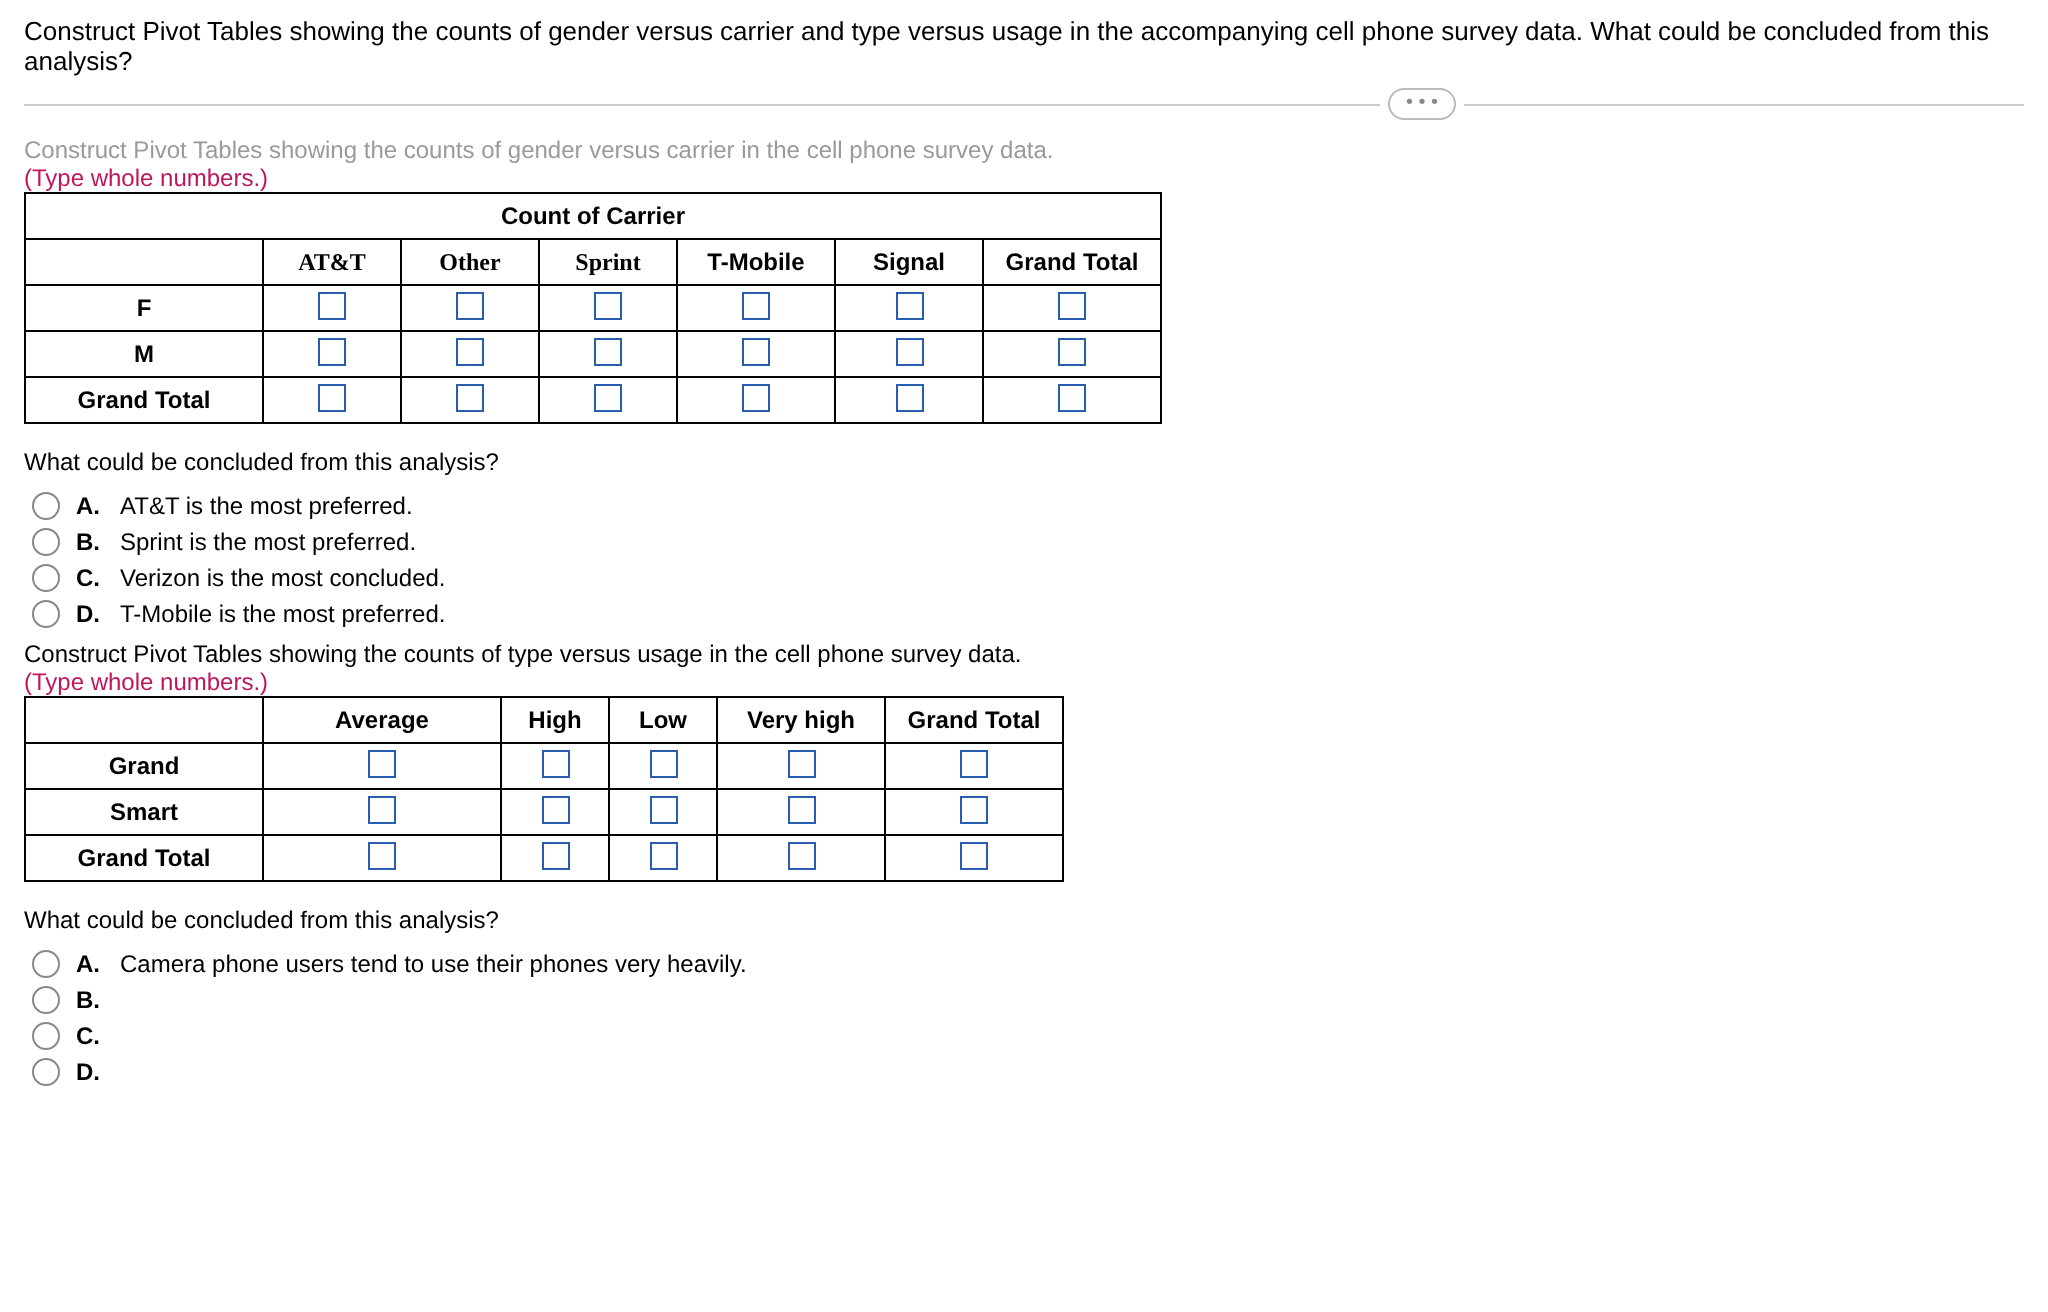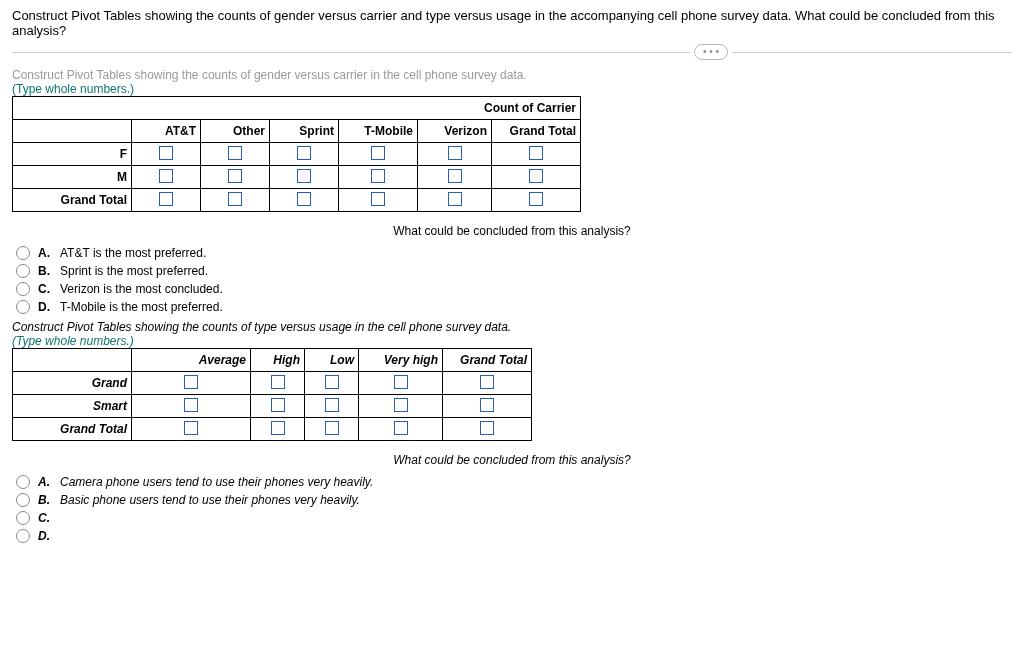--- a/index.html
+++ b/index.html
@@ -34,54 +34,52 @@
     margin: 0 4px;
     background: #fff;
     cursor: pointer;
     line-height: 14px;
   }
   .faded {
     color: #9a9a9a;
     font-size: 12px;
   }
   .blue {
-    color: #0f766e;
+    color: #be185d;
     font-size: 12px;
   }
   .section {
     margin-top: 6px;
-    font-style: italic;
   }
   table.pivot {
     border-collapse: collapse;
     font-size: 12px;
   }
   table.pivot td, table.pivot th {
     border: 1px solid #000;
     padding: 1px 4px;
-    text-align: right;
+    text-align: center;
     vertical-align: middle;
     height: 20px;
     font-weight: bold;
   }
   .cell-input {
     width: 14px;
     height: 14px;
     border: 1px solid #2a5db0;
     display: inline-block;
     background: #fff;
     box-sizing: border-box;
   }
   .input-cell {
     text-align: center !important;
   }
   .q {
     font-size: 12px;
     margin: 12px 0 8px 0;
-    text-align: center;
   }
   .options {
     margin-left: 4px;
   }
   .opt {
     display: flex;
     align-items: center;
     margin: 4px 0;
     font-size: 12px;
   }
@@ -92,21 +90,21 @@
     border-radius: 50%;
     margin-right: 8px;
     flex-shrink: 0;
   }
   .opt-key {
     font-weight: bold;
     margin-right: 6px;
     min-width: 16px;
   }
   .w-rowhdr { width: 110px; }
-  .w-col1 { width: 60px; }
+  .w-col1 { width: 60px; font-family: Liberation Serif, serif; }
   .w-colavg { width: 110px; margin-top: 28px; }
 </style>
 </head>
 <body>
 
 <div class="header-line">Construct Pivot Tables showing the counts of gender versus carrier and type versus usage in the accompanying cell phone survey data. What could be concluded from this analysis?</div>
 
 <div class="divider-row">
   <div class="hr"></div>
   <div class="more-btn">• • •</div>
@@ -120,21 +118,21 @@
   <tbody>
       <tr>
     <td colspan="7">Count of Carrier</td>
   </tr>
   <tr>
     <td class="w-rowhdr"></td>
     <td class="w-col1">AT&amp;T</td>
     <td class="w-col1">Other</td>
     <td class="w-col1">Sprint</td>
     <td style="width:70px">T-Mobile</td>
-    <td style="width:65px">Verizon</td>
+    <td style="width:65px">Signal</td>
     <td style="width:80px">Grand Total</td>
   </tr>
   <tr>
     <td>F</td>
     <td class="input-cell"><span class="cell-input"></span></td>
     <td class="input-cell"><span class="cell-input"></span></td>
     <td class="input-cell"><span class="cell-input"></span></td>
     <td class="input-cell"><span class="cell-input"></span></td>
     <td class="input-cell"><span class="cell-input"></span></td>
     <td class="input-cell"><span class="cell-input"></span></td>
@@ -228,21 +226,20 @@
   <div class="q">What could be concluded from this analysis?</div>
   <div class="options">
     <div class="opt">
         <span class="radio"></span>
         <span class="opt-key">A.</span>
         <span>Camera phone users tend to use their phones very heavily.</span>
       </div>
     <div class="opt">
         <span class="radio"></span>
         <span class="opt-key">B.</span>
-        <span>Basic phone users tend to use their phones very heavily.</span>
       </div>
     <div class="opt">
         <span class="radio"></span>
         <span class="opt-key">C.</span>
       </div>
     <div class="opt">
         <span class="radio"></span>
         <span class="opt-key">D.</span>
       </div>
   </div>

